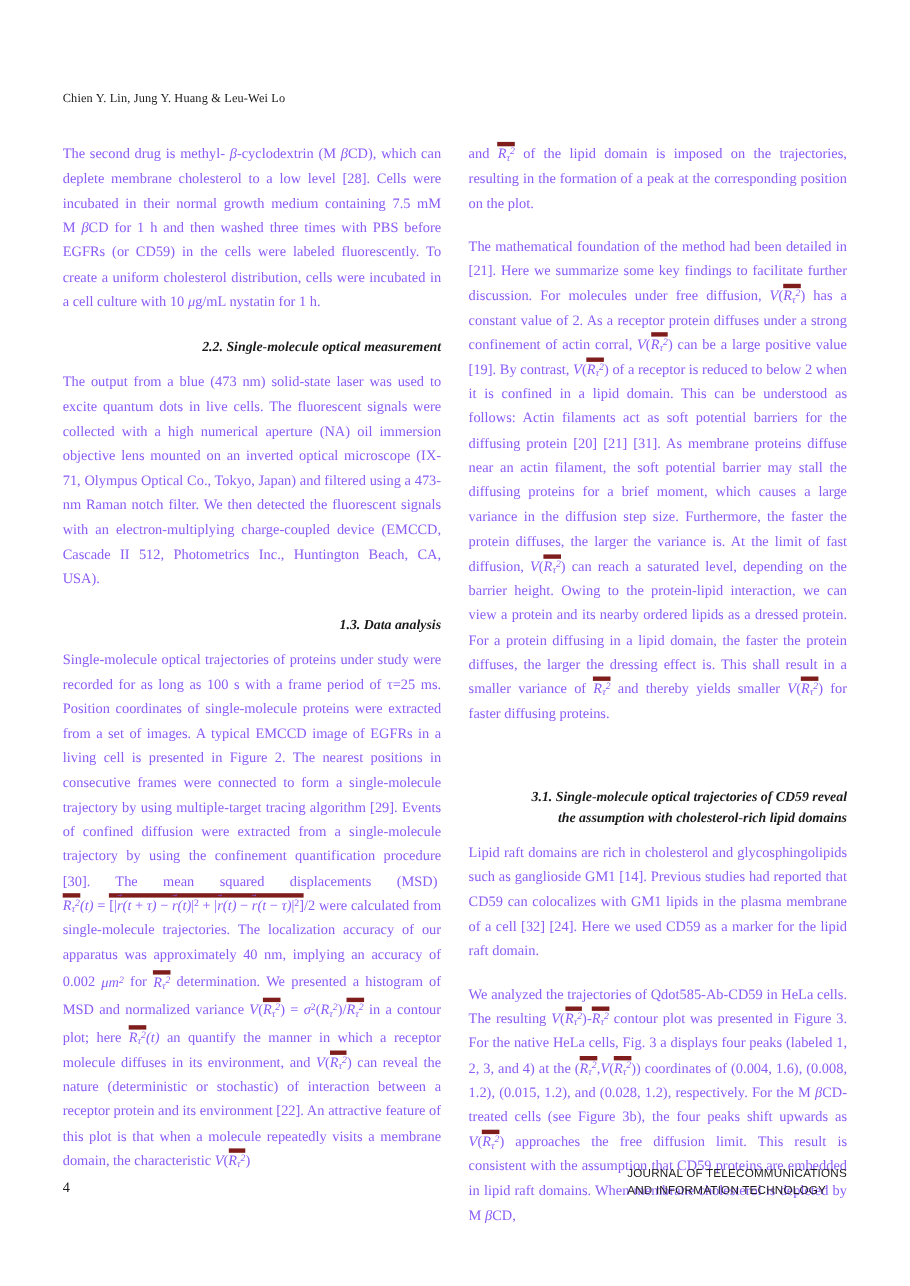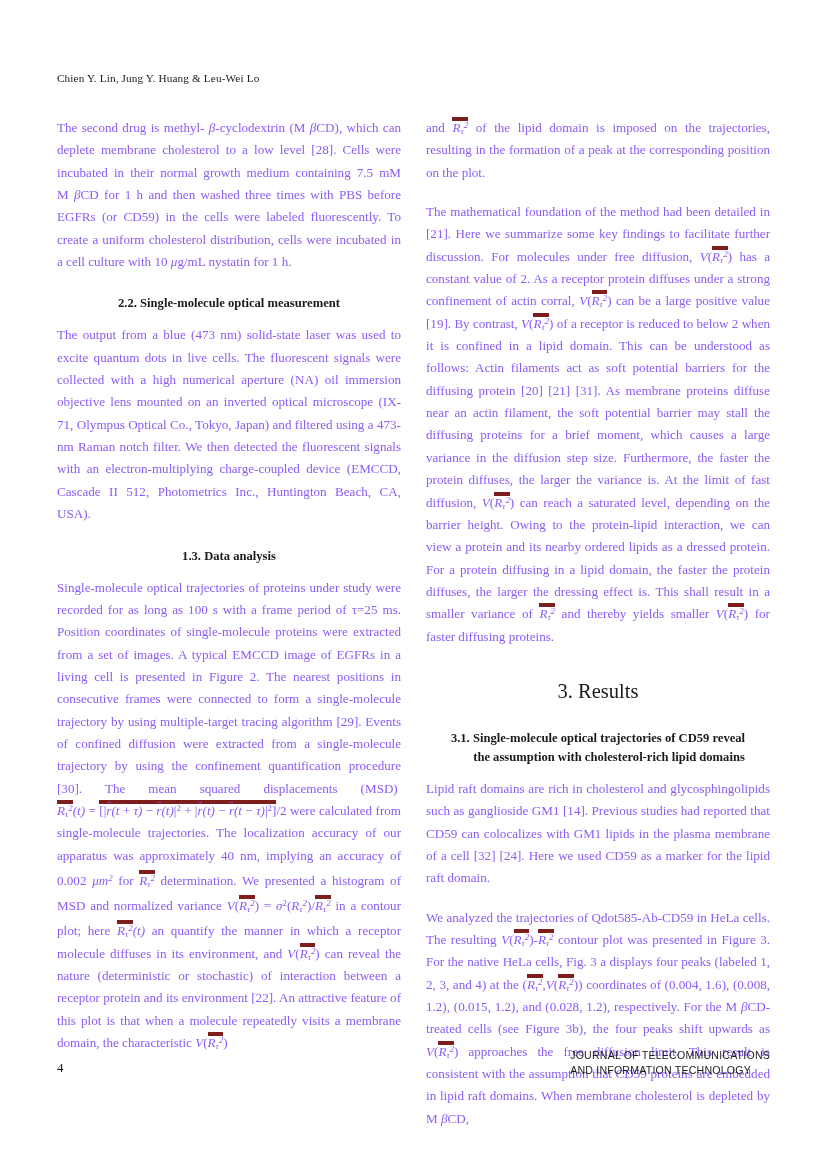--- a/index.html
+++ b/index.html
@@ -10,21 +10,21 @@
   body {
     width: 827px;
     height: 1169px;
     font-family: "Liberation Serif", "DejaVu Serif", serif;
     color: #1a1a1a;
     position: relative;
     overflow: hidden;
   }
   .page {
     position: absolute;
-    left: 0; top: 0;
+    left: 0; top: 12px;
     width: 827px;
     height: 1071px;
   }
   .running-head {
     position: absolute;
     left: 57px;
     top: 72px;
     font-size: 11.2px;
     letter-spacing: 0.15px;
     color: #1a1a1a;
@@ -50,22 +50,23 @@
     hyphens: manual;
     color: #8b5cf6;
   }
   p.body + p.body {
     margin-top: 17px;
   }
   .sec-head {
     margin: 0;
     font-size: 12.6px;
     font-weight: bold;
+    font-style: italic;
     line-height: 19px;
-    text-align: center;
+    text-align: right;
   }
   .sec-head.indent2 {
     text-indent: 0;
     padding-left: 22px;
   }
   .gap-before-head { height: 21px; }
   .gap-after-head { height: 11px; }
   .main-head {
     margin: 0;
     font-size: 20.5px;
@@ -160,21 +161,20 @@
 
     </div>
 
     <div class="col">
 
       <p class="body"><span>and</span> <span class="ovl math">R<sub>τ</sub><sup>2</sup></span> <span>of the lipid domain is imposed on the trajectories, resulting in the formation of a peak at the corresponding position on the plot.</span></p>
 
       <p class="body"><span>The mathematical foundation of the method had been detailed in [21]. Here we summarize some key findings to facilitate further discussion. For molecules under free diffusion,</span> <span class="formula"><span class="math">V</span>(<span class="ovl math">R<sub>τ</sub><sup>2</sup></span>)</span> <span>has a constant value of 2. As a receptor protein diffuses under a strong confinement of actin corral,</span> <span class="formula"><span class="math">V</span>(<span class="ovl math">R<sub>τ</sub><sup>2</sup></span>)</span> <span>can be a large positive value [19]. By contrast,</span> <span class="formula"><span class="math">V</span>(<span class="ovl math">R<sub>τ</sub><sup>2</sup></span>)</span> <span>of a receptor is reduced to below 2 when it is confined in a lipid domain. This can be understood as follows: Actin filaments act as soft potential barriers for the diffusing protein [20] [21] [31]. As membrane proteins diffuse near an actin filament, the soft potential barrier may stall the diffusing proteins for a brief moment, which causes a large variance in the diffusion step size. Furthermore, the faster the protein diffuses, the larger the variance is. At the limit of fast diffusion,</span> <span class="formula"><span class="math">V</span>(<span class="ovl math">R<sub>τ</sub><sup>2</sup></span>)</span> <span>can reach a saturated level, depending on the barrier height. Owing to the protein-lipid interaction, we can view a protein and its nearby ordered lipids as a dressed protein. For a protein diffusing in a lipid domain, the faster the protein diffuses, the larger the dressing effect is. This shall result in a smaller variance of</span> <span class="ovl math">R<sub>τ</sub><sup>2</sup></span> <span>and thereby yields smaller</span> <span class="formula"><span class="math">V</span>(<span class="ovl math">R<sub>τ</sub><sup>2</sup></span>)</span> <span>for faster diffusing proteins.</span></p>
 
       <div class="gap-before-main"></div>
-      <p class="main-head">3. Results</p>
       <div class="gap-after-main"></div>
 
       <p class="sec-head">3.1. Single-molecule optical trajectories of CD59 reveal</p>
       <p class="sec-head indent2">the assumption with cholesterol-rich lipid domains</p>
       <div class="gap-after-head"></div>
 
       <p class="body">Lipid raft domains are rich in cholesterol and glycosphingolipids such as ganglioside GM1 [14]. Previous studies had reported that CD59 can colocalizes with GM1 lipids in the plasma membrane of a cell [32] [24]. Here we used CD59 as a marker for the lipid raft domain.</p>
 
       <p class="body"><span>We analyzed the trajectories of Qdot585-Ab-CD59 in HeLa cells. The resulting</span> <span class="formula"><span class="math">V</span>(<span class="ovl math">R<sub>τ</sub><sup>2</sup></span>)<span>-</span><span class="ovl math">R<sub>τ</sub><sup>2</sup></span></span> <span>contour plot was presented in Figure 3. For the native HeLa cells, Fig. 3 a displays four peaks (labeled 1, 2, 3, and 4) at the</span> <span class="formula">(<span class="ovl math">R<sub>τ</sub><sup>2</sup></span>,<span class="math">V</span>(<span class="ovl math">R<sub>τ</sub><sup>2</sup></span>))</span> <span>coordinates of (0.004, 1.6), (0.008, 1.2), (0.015, 1.2), and (0.028, 1.2), respectively. For the M&nbsp;</span><span class="math">β</span><span>CD-treated cells (see Figure 3b), the four peaks shift upwards as</span> <span class="formula"><span class="math">V</span>(<span class="ovl math">R<sub>τ</sub><sup>2</sup></span>)</span> <span>approaches the free diffusion limit. This result is consistent with the assumption that CD59 proteins are embedded in lipid raft domains. When membrane cholesterol is depleted by M&nbsp;</span><span class="math">β</span><span>CD,</span></p>
 

